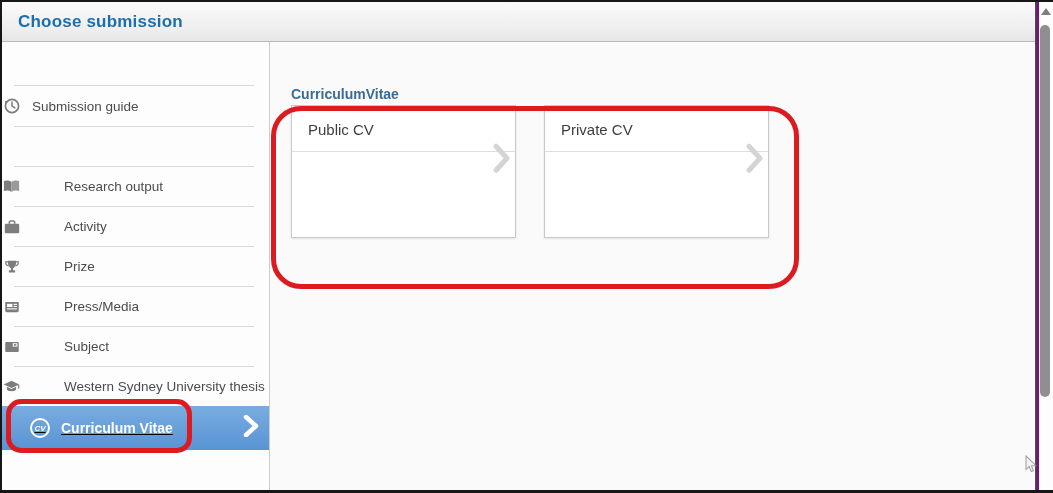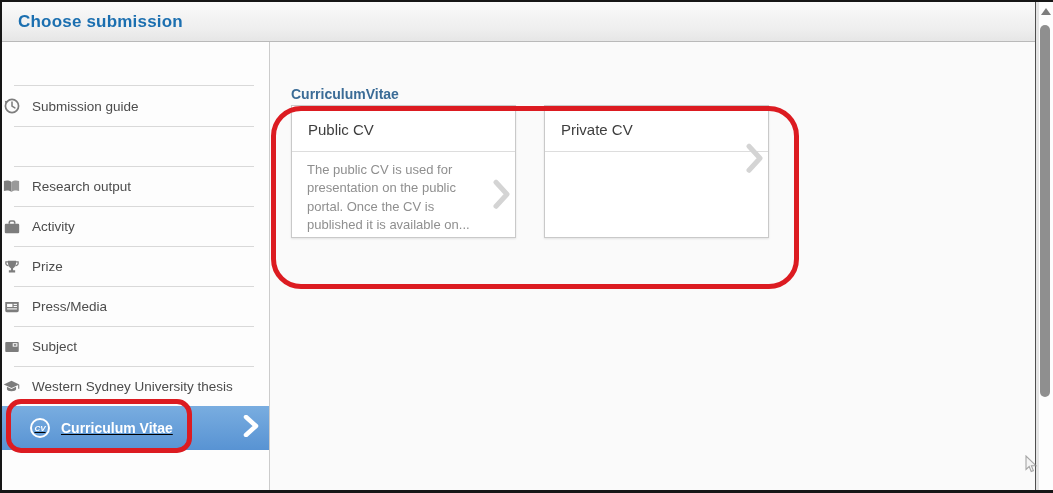--- a/index.html
+++ b/index.html
@@ -1,39 +1,39 @@
 <!DOCTYPE html>
 <html><head>
 <meta charset="utf-8">
 <style>
   * { margin:0; padding:0; box-sizing:border-box; }
   html,body { width:1053px; height:493px; overflow:hidden; background:#fff;
     font-family:"Liberation Sans","DejaVu Sans",sans-serif; }
 
-  .screen { position:relative; width:1053px; height:493px; background:#e5e5e5;
+  .screen { position:relative; width:1053px; height:493px; background:#701a75;
     border-top:2px solid #161616; border-left:2px solid #161616; border-bottom:3px solid #161616; }
 
   
   .dialog { position:absolute; left:0; top:0; bottom:0; width:1034px;
     border-right:1px solid #4f4f4f; background:#fff; display:flex; flex-direction:column; }
 
   .titlebar { height:40px; flex:0 0 40px;
     background:linear-gradient(#fafafa,#eeeeee 70%,#e6e6e6);
     border-bottom:1px solid #b9b9b9; display:flex; align-items:center; padding-left:16px; }
   .titlebar .title { font-size:17px; font-weight:600; color:#1b6fb0; letter-spacing:.2px; }
 
   .dialog-body { flex:1; display:flex; min-height:0; }
 
   
   .sidebar { position:relative; width:268px; flex:0 0 268px; background:#fdfdfd;
     border-right:1px solid #cccccc; }
   .divider { height:1px; background:#d9d9d9; margin:0 15px 0 12px; }
   .spacer-a { height:43px; } .spacer-b { height:39px; }
   .side-row { height:40px; display:flex; align-items:center; cursor:pointer; }
-  .group .side-row { height:39px; }
+  .group .side-row { height:39px;gap:32px; }
   .side-row .icn { width:19px; height:19px; flex:0 0 19px; display:flex;
     align-items:center; justify-content:center; }
   .side-row .lbl { margin-left:11px; font-size:13.5px; color:#4c4c4c; white-space:nowrap; }
 
   .side-row.selected { height:44px; padding-left:28px;
     background:linear-gradient(#79ade0,#5893d3); position:relative;text-decoration:underline; }
   .side-row.selected .lbl { color:#ffffff; font-weight:bold; font-size:14px; }
   .cv-badge { width:20px; height:20px; flex:0 0 20px; border:2px solid #fff; border-radius:50%;
     display:flex; align-items:center; justify-content:center;
     font-size:8px; font-weight:bold; color:#fff; font-style:italic; }
@@ -187,21 +187,20 @@
         <div class="ann-rect"></div>
       </div>
 
       <div class="content">
         <div class="section-title">CurriculumVitae</div>
 
         <div class="card-row">
           <div class="card">
             <div class="card-header">Public CV</div>
             <div class="card-body">
-              <span>The public CV is used for presentation on the public portal. Once the CV is published it is available on...</span>
               <span class="card-chevron">
                 <svg width="17" height="30" viewBox="0 0 17 30">
                   <path d="M3 3l11 12L3 27" fill="none" stroke="#d4d4d4" stroke-width="5" stroke-linecap="round" stroke-linejoin="round"></path>
                 </svg>
               </span>
             </div>
           </div>
 
           <div class="card">
             <div class="card-header">Private CV</div>

